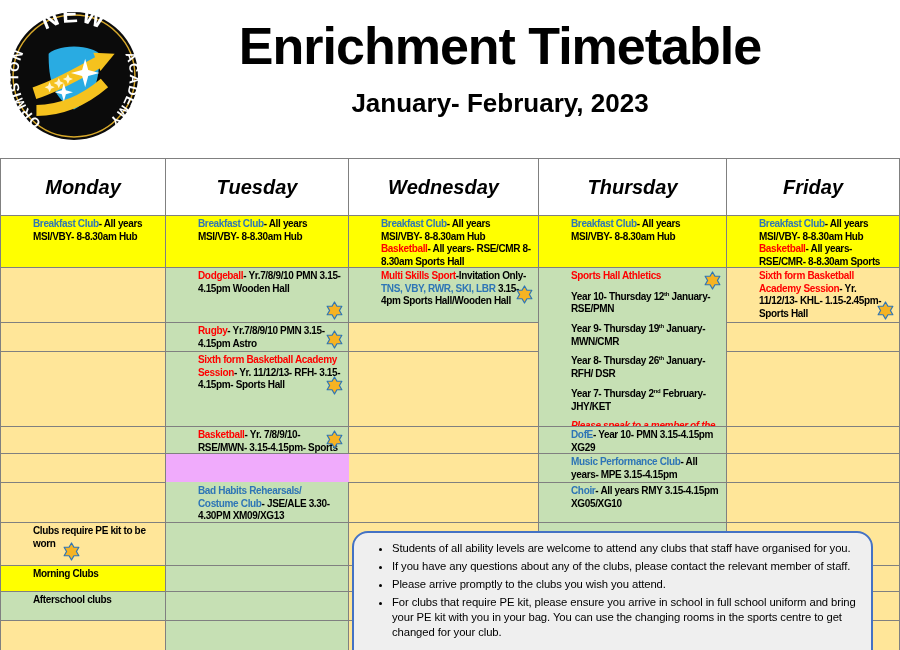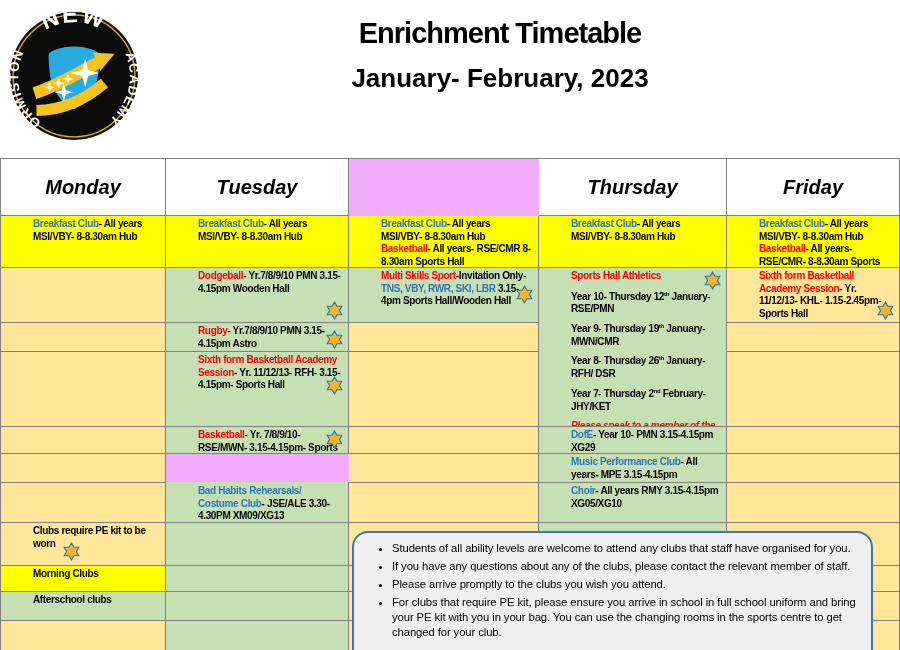--- a/index.html
+++ b/index.html
@@ -3,21 +3,21 @@
 <meta charset="utf-8">
 <style>
   html,body{margin:0;padding:0;background:#fff;}
   body{width:900px;height:650px;overflow:hidden;position:relative;
        font-family:"Liberation Sans","DejaVu Sans",sans-serif;}
 
   
   .page-header{position:absolute;left:0;top:0;width:900px;height:158px;background:#fff;}
   .logo{position:absolute;left:8px;top:8px;width:132px;height:136px;}
   .titles{position:absolute;left:140px;top:18px;width:720px;text-align:center;}
-  .main-title{font-size:29px;font-weight:bold;color:#000;margin:0;line-height:1.1;letter-spacing:-1px;}
+  .main-title{font-size:52px;font-weight:bold;color:#000;margin:0;line-height:1.1;letter-spacing:-1px;}
   .sub-title{font-size:26px;font-weight:bold;color:#000;margin:14px 0 0 0;line-height:1.1;}
 
   
   .timetable{position:absolute;left:0;top:158px;width:899px;height:492px;
     display:grid;
     grid-template-columns:165px 183px 190px 188px 173px;
     grid-template-rows:57px 52px 55px 29px 75px 27px 29px 40px 43px 26px 29px 30px;
     border-top:1px solid var(--c-border);
     border-left:1px solid var(--c-border);
     background:#f0abfc;}
@@ -97,20 +97,21 @@
 
   <div class="titles">
     <h1 class="main-title">Enrichment Timetable</h1>
     <h2 class="sub-title">January- February, 2023</h2>
   </div>
 </div>
 
 <div class="timetable" id="timetable">
     <div class="day-header" style="grid-area: 1 / 1;">Monday</div>
     <div class="day-header" style="grid-area: 1 / 2;">Tuesday</div>
+    <div class="day-header" style="grid-area: 1 / 3;">Wednesday</div>
     <div class="day-header" style="grid-area: 1 / 4;">Thursday</div>
     <div class="day-header" style="grid-area: 1 / 5;">Friday</div>
     <div class="cell bg-y" style="grid-area: 2 / 1;">
       <p><span class="c-b">Breakfast Club</span><span>- All years</span></p>
       <p><span>MSI/VBY- 8-8.30am Hub</span></p>
     </div>
     <div class="cell bg-t" style="grid-area: 3 / 1;"></div>
     <div class="cell bg-t" style="grid-area: 4 / 1;"></div>
     <div class="cell bg-t" style="grid-area: 5 / 1;"></div>
     <div class="cell bg-t" style="grid-area: 6 / 1;"></div>

